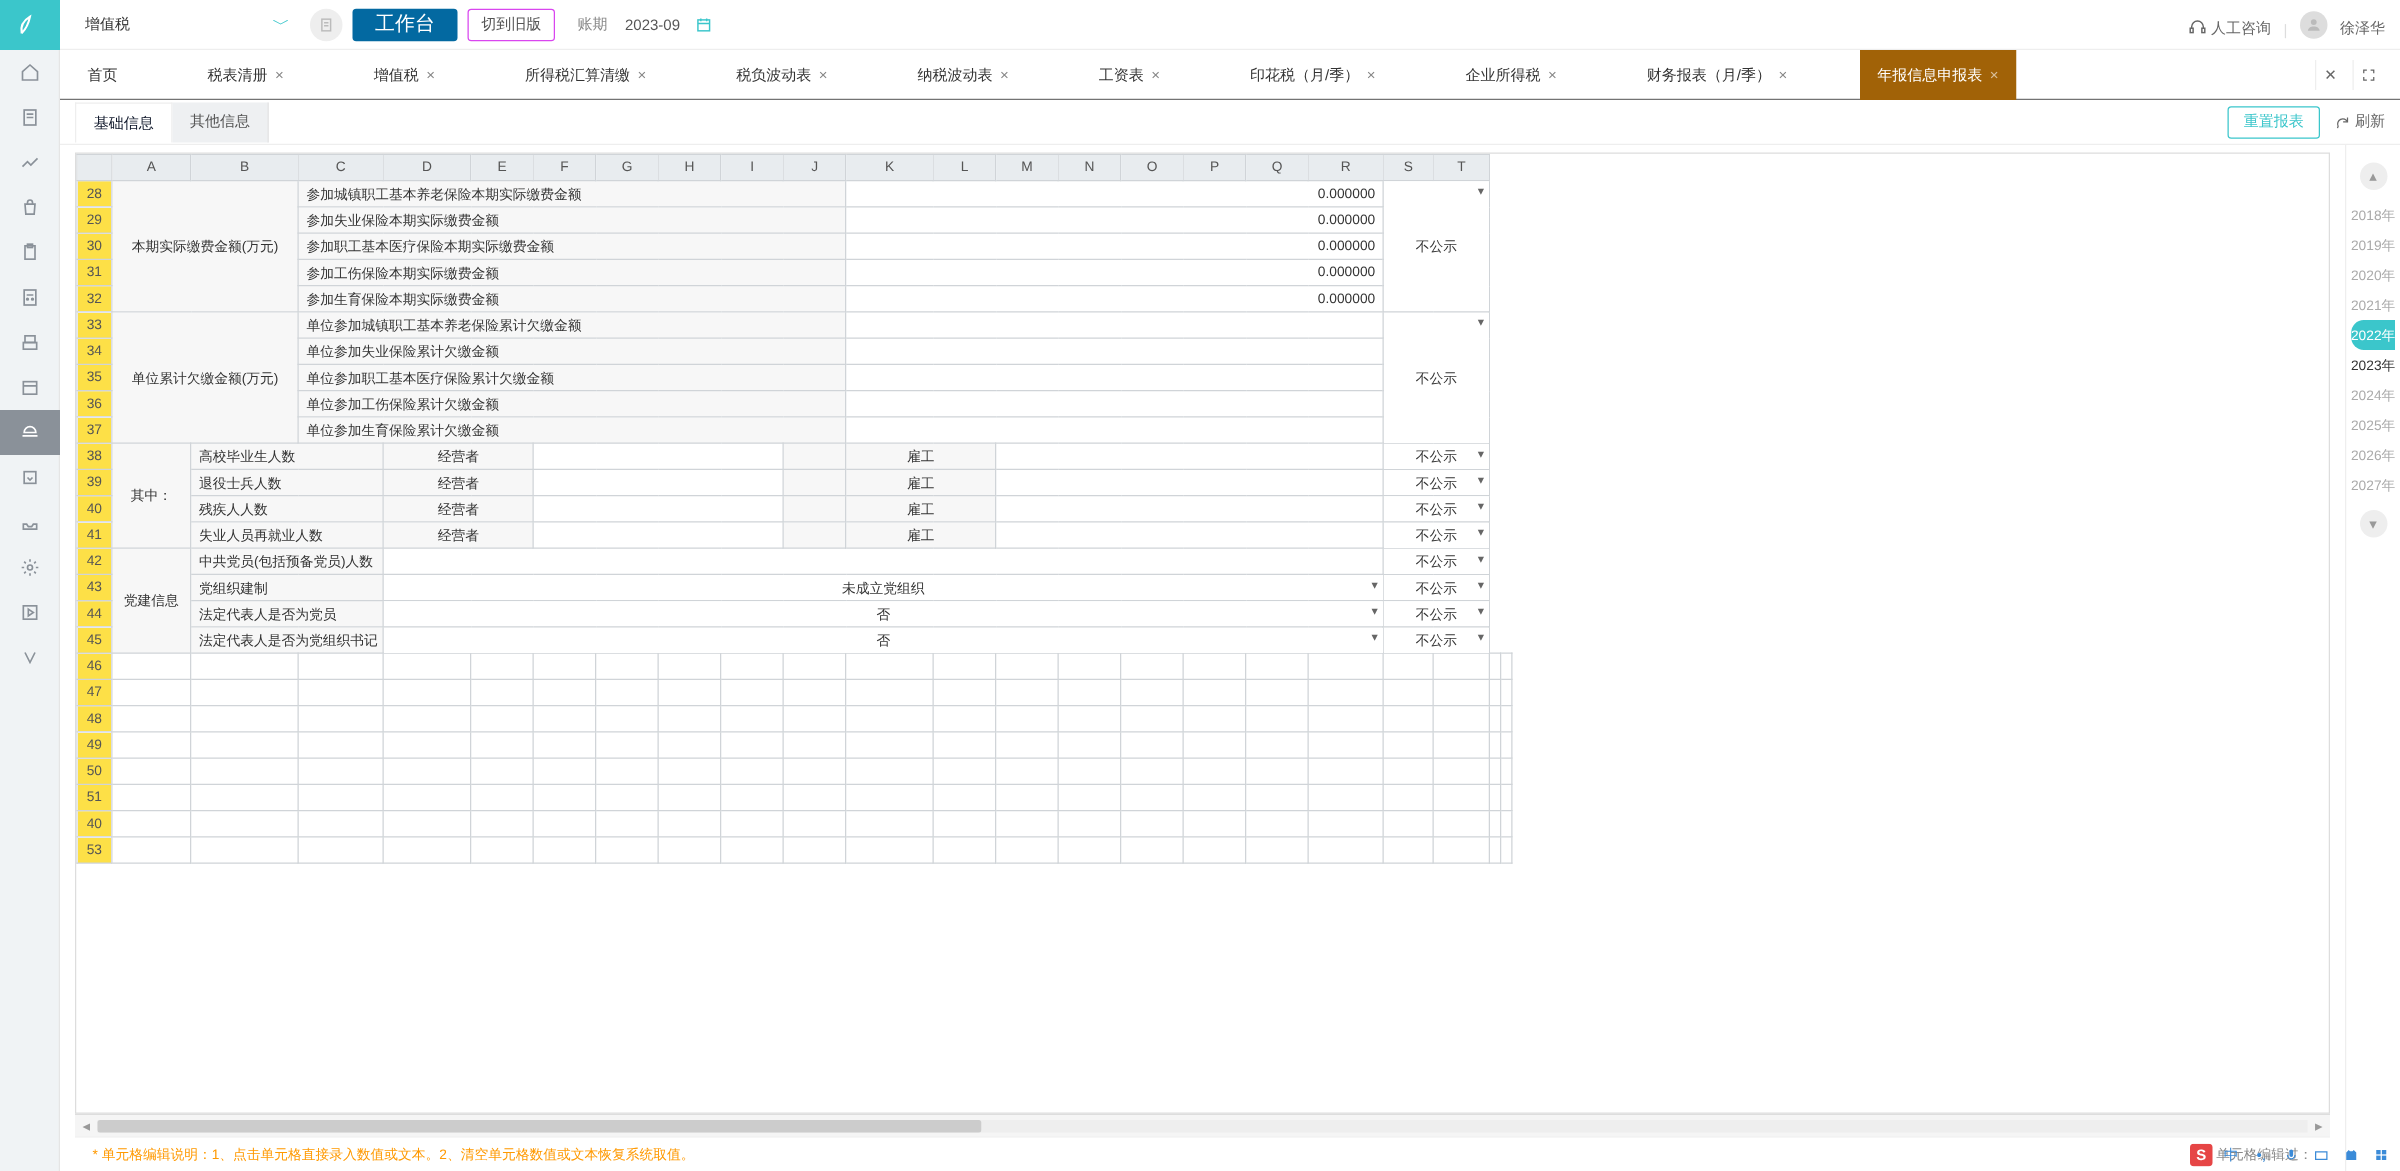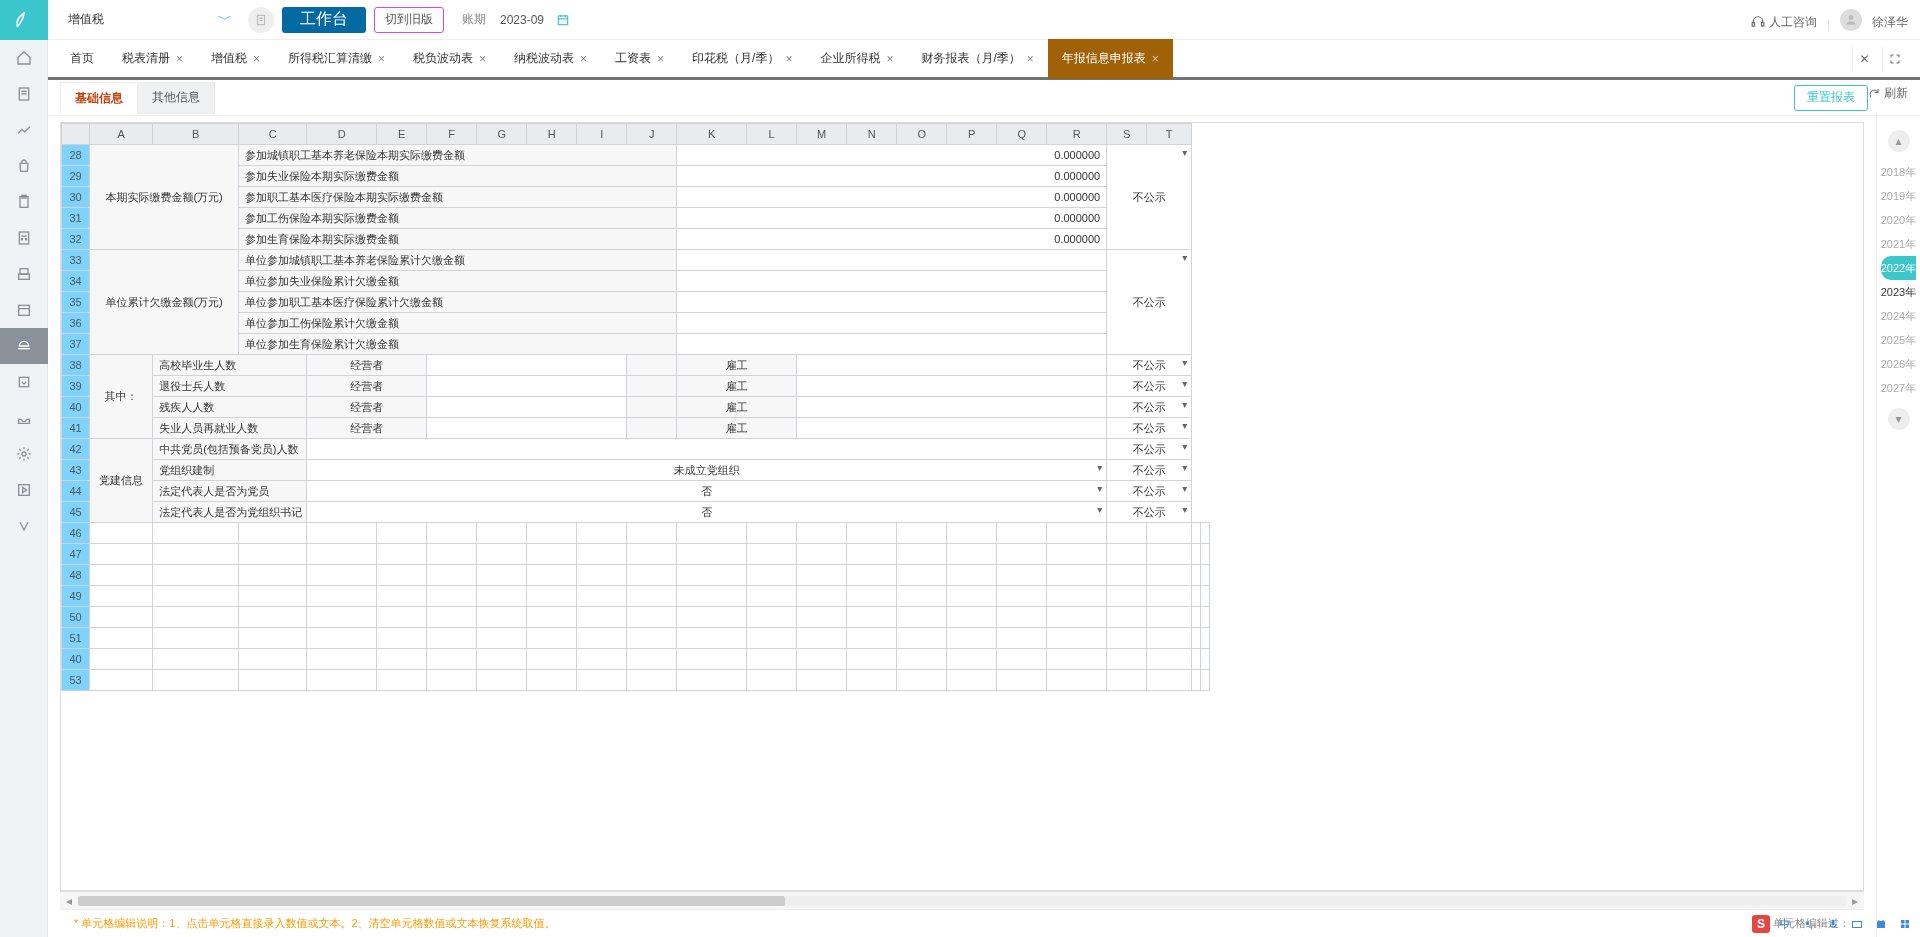--- a/index.html
+++ b/index.html
@@ -17,39 +17,39 @@
 .chevron { color: #3bc6cb; font-size: 14px; }
 .circle-icon { width: 26px; height: 26px; border-radius: 50%; background: #eee; display: flex; align-items: center; justify-content: center; color: #bbb; cursor: pointer; }
 .btn-primary { background: #0369a1; color: #fff; border: none; height: 26px; padding: 0 18px; border-radius: 3px; cursor: pointer; font-size: 16px; }
 .btn-outline { background: #fff; color: #555; border: 1px solid #d946ef; height: 26px; padding: 0 10px; border-radius: 3px; cursor: pointer; font-size: 12px; }
 .period-label { color: #888; margin-left: 10px; }
 .period-value { color: #555; margin-left: 6px; }
 .period-icon { color: #3bc6cb; margin-left: 4px; cursor: pointer; }
 .topbar-right { margin-left: auto; display: flex; align-items: flex-end; gap: 10px; color: #666; }
 .headset-icon { display: inline-flex; align-items: center; gap: 4px; cursor: pointer; }
 .avatar { width: 22px; height: 22px; border-radius: 50%; background: #ddd; display: inline-flex; align-items: center; justify-content: center; color: #fff; font-size: 11px; }
-.tabs { height: 40px; display: flex; align-items: center; border-bottom: 3px solid #737373; padding: 0 8px; position: relative; }
+.tabs { height: 40px; display: flex; border-bottom: 1px solid #737373; padding: 0 8px; position: relative; gap: 44px; }
 .tab { padding: 0 14px; height: 40px; display: flex; align-items: center; gap: 4px; cursor: pointer; color: #333; white-space: nowrap; }
 .tab.active { background: #a16207; color: #fff; }
 .tab-close { color: inherit; opacity: 0.6; font-size: 12px; margin-left: 2px; cursor: pointer; }
 .tabs-end { margin-left: auto; display: flex; align-items: center; gap: 6px; padding-right: 6px; }
 .icon-btn { width: 24px; height: 24px; display: flex; align-items: center; justify-content: center; cursor: pointer; color: #666; border-left: 1px solid #eee; }
 .subtabs { height: 36px; display: flex; align-items: center; border-bottom: 1px solid #eee; padding: 0 12px; }
 .subtab { padding: 0 14px; height: 32px; display: flex; align-items: center; cursor: pointer; background: #eef0f2; color: #555; border-right: 1px solid #e3e3e3; }
-.subtab.active { background: #fff; color: #c2410c; border: 1px solid #eee; border-bottom: none; font-weight: bold; }
-.subtabs-right { margin-left: auto; display: flex; align-items: flex-start; }
+.subtab.active { background: #fff; color: #0f172a; border: 1px solid #eee; border-bottom: none; }
+.subtabs-right { margin-left: auto; display: flex; align-items: center; gap: 12px; }
 .btn-reset { border: 1px solid #3bc6cb; color: #3bc6cb; background: #fff; height: 26px; padding: 0 12px; border-radius: 3px; cursor: pointer; font-size: 12px; }
 .refresh { display: flex; align-items: center; gap: 4px; color: #666; cursor: pointer; }
 .content { flex: 1; display: flex; min-height: 0; }
 .sheet-wrap { flex: 1; display: flex; flex-direction: column; min-width: 0; padding: 6px 12px 0 12px; }
 .sheet-scroll { flex: 1; overflow: auto; position: relative; border: 1px solid #ddd; }
 .sheet { border-collapse: collapse; table-layout: fixed; }
 .sheet th, .sheet td { border: 1px solid #d0d4d8; height: 21px; font-weight: normal; font-size: 11px; text-align: center; background: #fff; overflow: hidden; white-space: nowrap; padding: 0 4px; }
 .sheet thead th { background: #e8ecef; color: #555; position: sticky; top: 0; z-index: 2; }
-.sheet .rownum { background: #7dd3fc; color: #555; width: 28px; text-align: center; }
+.sheet .rownum { background: #fde047; color: #555; width: 28px; text-align: center; }
 .sheet .corner { background: #e8ecef; width: 28px; }
 .label-cell { text-align: left !important; background: #f7f7f7 !important; padding-left: 6px !important; }
 .merged-cell { background: #f7f7f7 !important; }
 .val-cell { text-align: right !important; padding-right: 6px !important; }
 .dd-cell { text-align: center !important; position: relative; }
 .dd-cell::after { content: "▾"; position: absolute; right: 4px; top: 2px; color: #666; font-size: 10px; }
 .hscroll { height: 18px; border-top: 1px solid #ddd; background: #f5f5f5; display: flex; align-items: center; padding: 0 6px; }
 .hscroll-track { flex: 1; height: 10px; background: #eee; position: relative; margin: 0 6px; }
 .hscroll-thumb { position: absolute; left: 0; width: 40%; height: 10px; background: #ccc; border-radius: 2px; }
 .footer { height: 28px; border-top: 1px solid #eee; display: flex; align-items: center; padding: 0 14px; font-size: 11px; color: #f90; }

